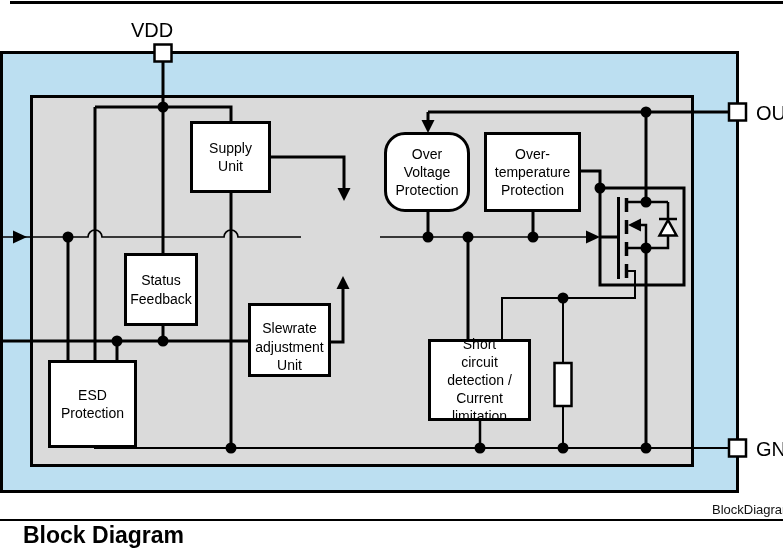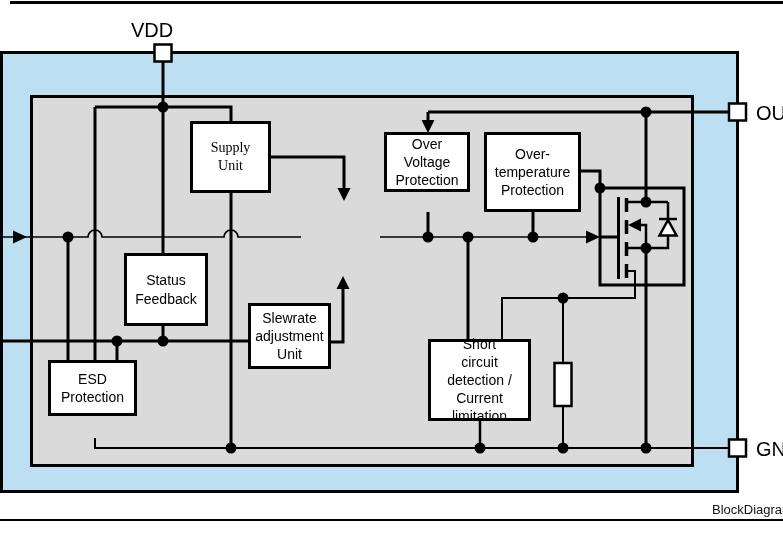--- a/index.html
+++ b/index.html
@@ -139,41 +139,42 @@
       </g>
 
       <g fill="#fff" stroke-width="2.5">
         <rect x="154.5" y="44.5" width="17" height="17"></rect>
         <rect x="729" y="103.5" width="17" height="17"></rect>
         <rect x="729" y="439.5" width="17" height="17"></rect>
       </g>
     </g>
   </svg>
 
-  <div class="block" style="left:190px;top:121px;width:81px;height:72px;font-family:Liberation Serif, serif;">
+  <div class="block" style="left:190px;top:121px;width:81px;height:72px;">
     <span>Supply Unit</span>
   </div>
-  <div class="block" style="left:124px;top:253px;width:84px;height:73px;">
+  <div class="block" style="left:124px;top:253px;width:74px;height:73px;">
     <span>Status Feedback</span>
   </div>
-  <div class="block" style="left:48px;top:360px;width:89px;height:56px;">
+  <div class="block" style="left:48px;top:360px;width:89px;height:88px;">
     <span>ESD Protection</span>
   </div>
-  <div class="block" style="left:248px;top:303px;width:83px;height:66px;padding:0 1px;">
+  <div class="block" style="left:248px;top:303px;width:83px;height:74px;padding:0 1px;align-items:flex-end;">
     <span>Slewrate adjustment Unit</span>
   </div>
-  <div class="block" style="left:384px;top:132px;width:86px;height:60px;">
+  <div class="block" style="left:384px;top:132px;width:86px;height:80px;border-radius:21px;">
     <span>Over Voltage Protection</span>
   </div>
   <div class="block" style="left:484px;top:132px;width:97px;height:80px;padding:12px 2px;">
     <span>Over-temperature Protection</span>
   </div>
   <div class="block" style="left:428px;top:339px;width:103px;height:82px;padding:0 15px;">
     <span>Short circuit detection / Current limitation</span>
   </div>
 
   <div class="pinlabel" style="left:131px;top:19px;width:62px;text-align:left;">VDD</div>
   <div class="pinlabel" style="left:756px;top:102px;">OUT</div>
   <div class="pinlabel" style="left:756px;top:438px;">GND</div>
 
   <div id="figure-id">BlockDiagram</div>
+  <div id="caption">Block Diagram</div>
 
 </div>
 
 </body></html>

